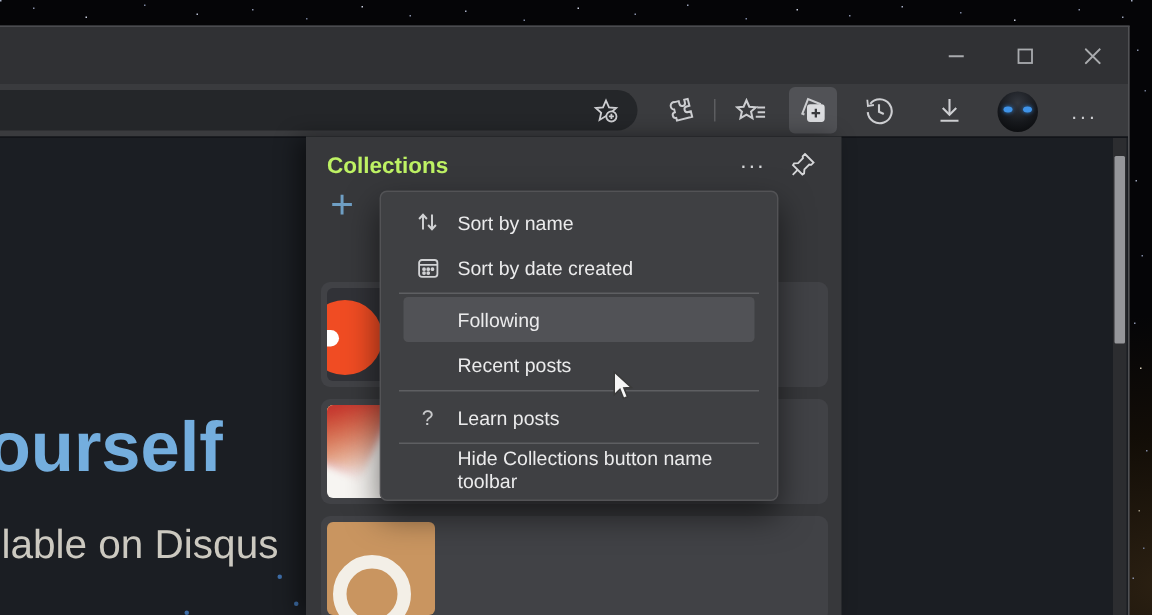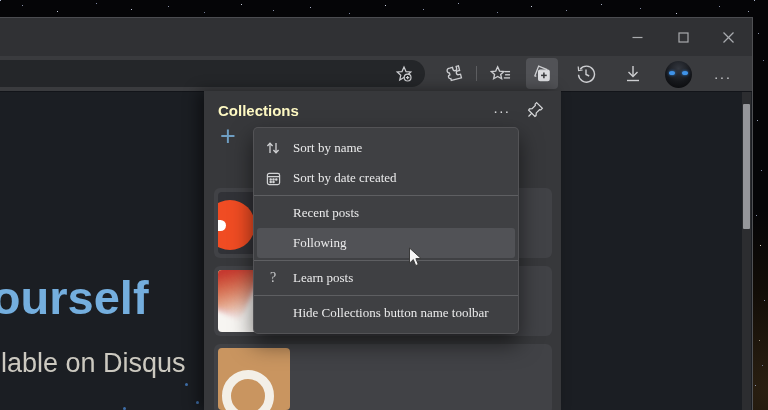--- a/index.html
+++ b/index.html
@@ -44,40 +44,40 @@
   .page-sub { position:absolute; left:1px; top:256px; font-size:27px; color:#ccc9c0; }
   .bdot { position:absolute; width:3px; height:3px; border-radius:50%; background:#3e6ea8; }
 
   
   .scrollbar { position:absolute; right:1px; top:0; width:9px; height:320px; background:#2c2d30; }
   .scroll-thumb { position:absolute; left:1px; top:12px; width:7px; height:125px; background:#95969a; border-radius:1px; }
 
   
   .panel { position:absolute; left:204px; top:73px; width:357px; height:320px; background:#37383b;
       box-shadow:-6px 0 14px rgba(0,0,0,.45); }
-  .panel-title { position:absolute; left:14px; top:11px; font-size:15px; font-weight:bold; color:#fef9c3; }
+  .panel-title { position:absolute; left:14px; top:11px; font-size:15px; font-weight:bold; color:#bef264; }
   .panel-more { position:absolute; left:284px; top:4px; width:28px; height:24px; display:flex; align-items:center; justify-content:center; color:#d6d7d9; font-size:15px; letter-spacing:1.5px; }
   .panel-pin { position:absolute; left:318px; top:5px; width:26px; height:26px; display:flex; align-items:center; justify-content:center; }
   .panel-pin svg { stroke:#d6d7d9; fill:none; stroke-width:1.3; }
   .panel-add { position:absolute; left:10px; top:32px; width:28px; height:28px; color:#6f9fc4; font-size:27px; font-weight:300; line-height:26px; text-align:center; }
 
   .coll-row { position:absolute; left:10px; width:338px; height:70px; background:#414246; border-radius:6px; }
   .thumb { position:absolute; left:4px; top:4px; width:72px; height:62px; border-radius:4px; overflow:hidden; }
   .t1 { background:#313237; }
   .t1 .disc { position:absolute; left:-13px; top:8px; width:50px; height:50px; border-radius:50%; background:#f04c23; }
   .t1 .disc-dot { position:absolute; left:0px; top:28px; width:8px; height:11px; border-radius:0 6px 6px 0; background:#fff; }
   .t2 { background:#f7f5f2; }
   .t2 .streak-y { position:absolute; left:-18px; top:-26px; width:54px; height:64px; background:linear-gradient(135deg,#f6c93f 20%,rgba(246,201,63,0)); transform:rotate(18deg); filter:blur(2px); }
   .t2 .streak-r { position:absolute; left:-10px; top:-14px; width:46px; height:58px; background:linear-gradient(140deg,#c5372f 30%,rgba(197,55,47,0)); transform:rotate(24deg); filter:blur(2px); }
   .t3 { background:#c99560; }
   .t3 .ring { position:absolute; left:4px; top:22px; width:52px; height:52px; border:9px solid #f3efe7; border-radius:50%; }
 
   
   .menu { position:absolute; left:253px; top:109px; width:266px; background:#3f4043; border-radius:5px;
-      border:1px solid rgba(120,120,124,.35); box-shadow:0 10px 22px rgba(0,0,0,.55); padding:5px 0;font-family:Liberation Serif, serif; }
+      border:1px solid rgba(120,120,124,.35); box-shadow:0 10px 22px rgba(0,0,0,.55); padding:5px 12px; }
   .menu-item { height:30px; display:flex; align-items:center; padding:0 12px 0 8px; color:#ebebec; font-size:13px; }
   .menu-item.highlighted { background:#515256; margin:0 3px; padding-left:5px; border-radius:3px; }
   .mi-icon { width:22px; margin-right:9px; display:flex; align-items:center; justify-content:center; flex:none; }
   .mi-icon svg { stroke:#d2d3d5; fill:none; stroke-width:1.3; }
   .mi-q { color:#c9cacc; font-size:14px; }
   .menu-sep { height:1px; background:#5e5f62; margin:2px 0; }
   .mi-spacer { width:22px; margin-right:9px; flex:none; }
 
   
   .cursor { position:absolute; left:408px; top:247px; width:15px; height:21px; z-index:50; }
@@ -253,28 +253,28 @@
               <circle cx="5" cy="11.8" r="0.7" fill="#d2d3d5"></circle>
               <circle cx="8" cy="11.8" r="0.7" fill="#d2d3d5"></circle>
             </svg>
         </span>
         <span>Sort by date created</span>
       </div>
 
 
       <div class="menu-sep"></div>
 
-      <div class="menu-item">
-        <span class="mi-spacer"></span>
-        <span>Recent posts</span>
-      </div>
-
       <div class="menu-item highlighted">
         <span class="mi-spacer"></span>
         <span>Following</span>
+      </div>
+
+      <div class="menu-item">
+        <span class="mi-spacer"></span>
+        <span>Recent posts</span>
       </div>
 
       <div class="menu-sep"></div>
 
       <div class="menu-item">
         <span class="mi-icon mi-q">?</span>
         <span>Learn posts</span>
       </div>
 
       <div class="menu-sep"></div>

